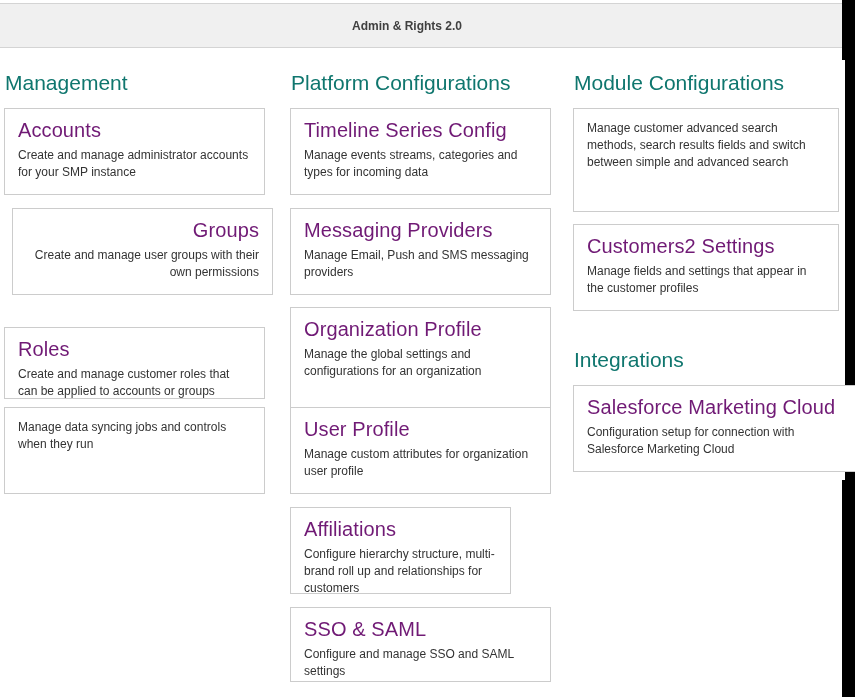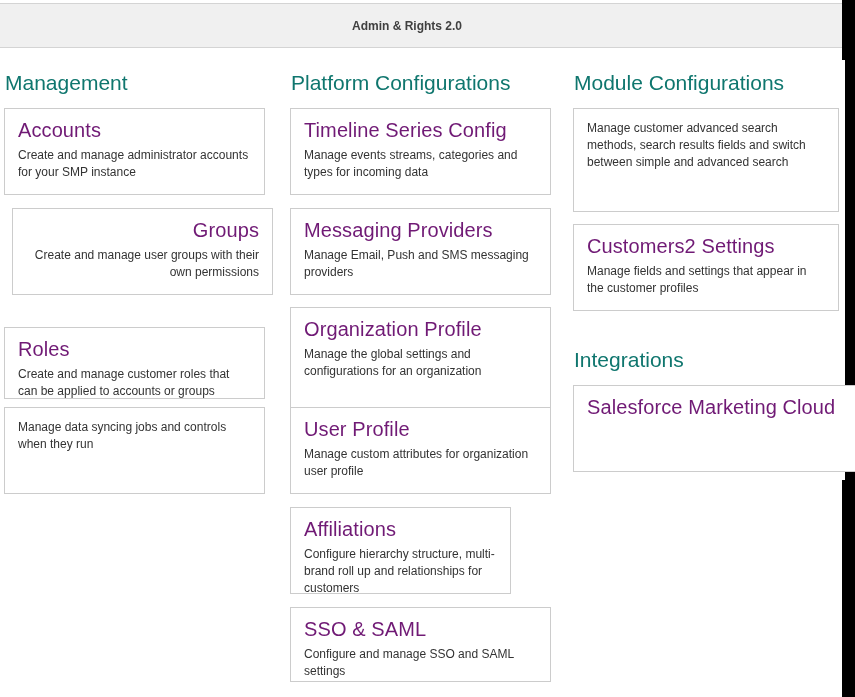--- a/index.html
+++ b/index.html
@@ -108,14 +108,15 @@
   </div>
   <div class="card" style="left:573px; top:224px; width:266px; height:87px;">
     <div class="card-title">Customers2 Settings</div>
     <p class="card-desc">Manage fields and settings that appear in the customer profiles</p>
   </div>
 
   <h2 class="section-title" style="left:574px; top:347px;">Integrations</h2>
 
   <div class="card" style="left:573px; top:385px; width:290px; height:87px;">
     <div class="card-title">Salesforce Marketing Cloud</div>
+    <p class="card-desc">Configuration setup for connection with Salesforce Marketing Cloud</p>
   </div>
 </div>
 
 </body></html>

